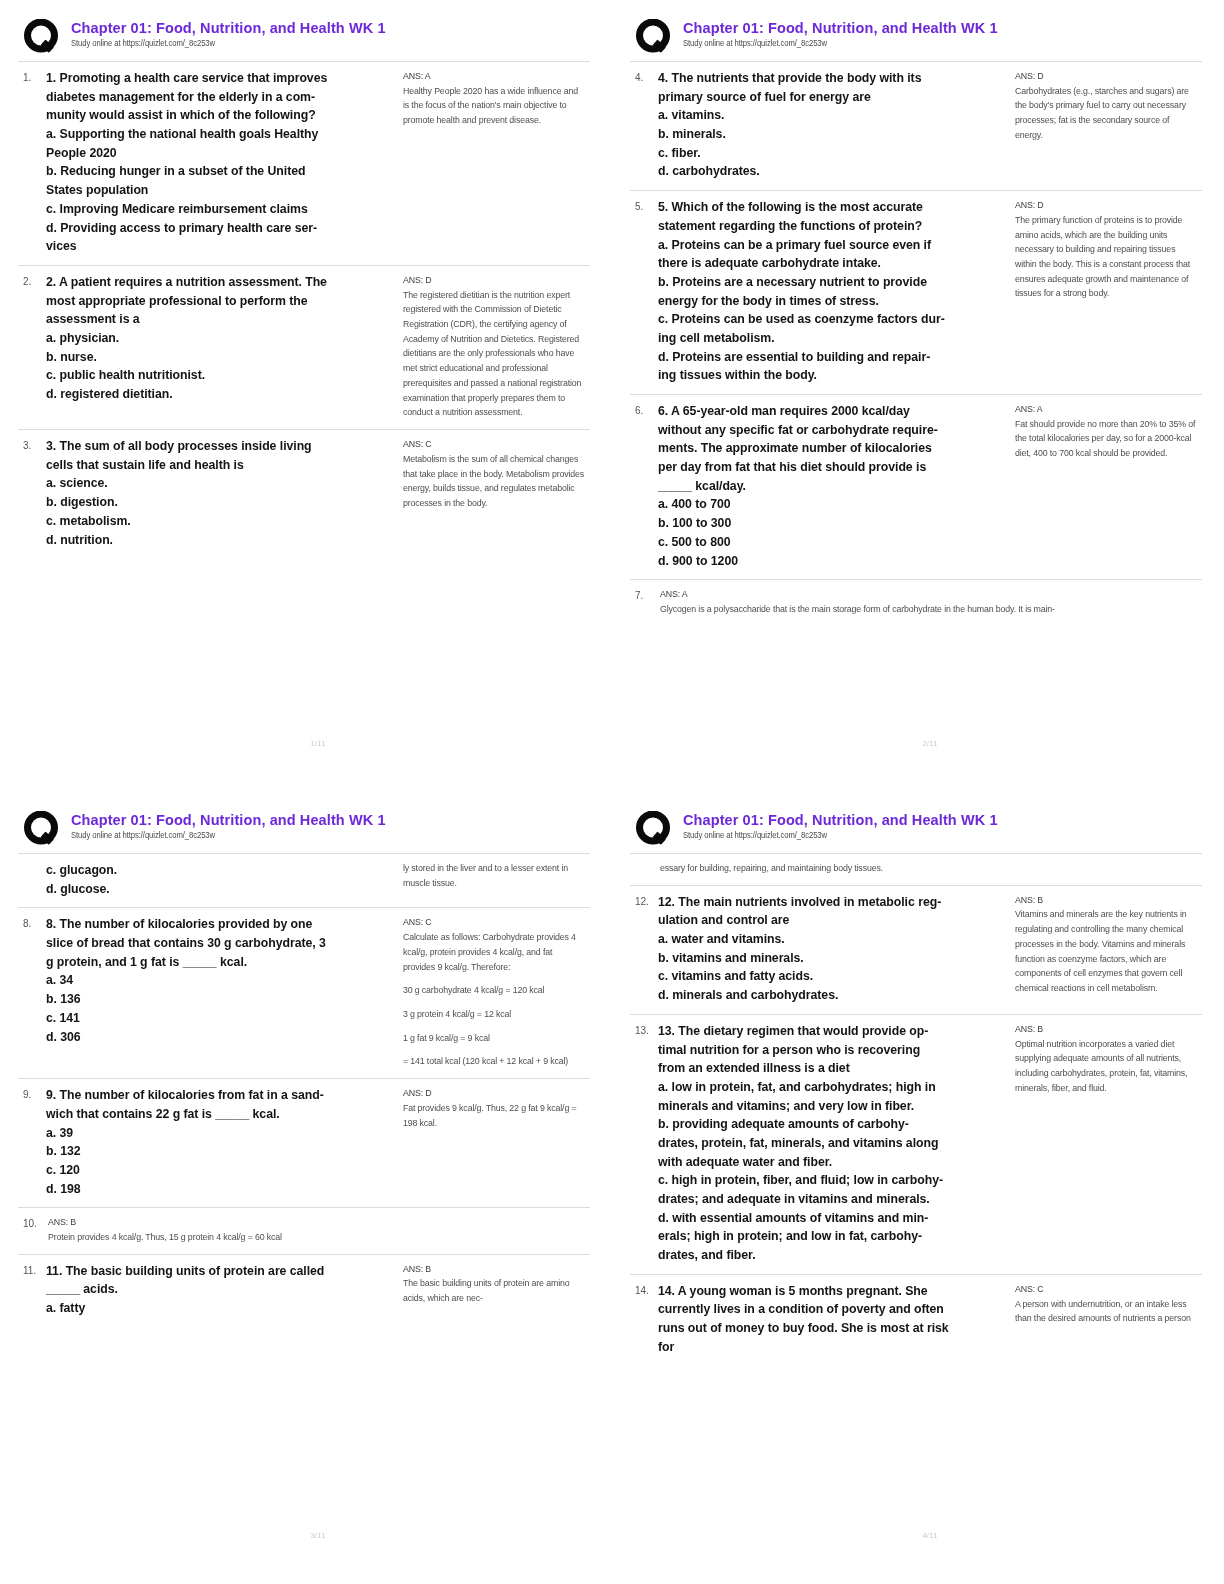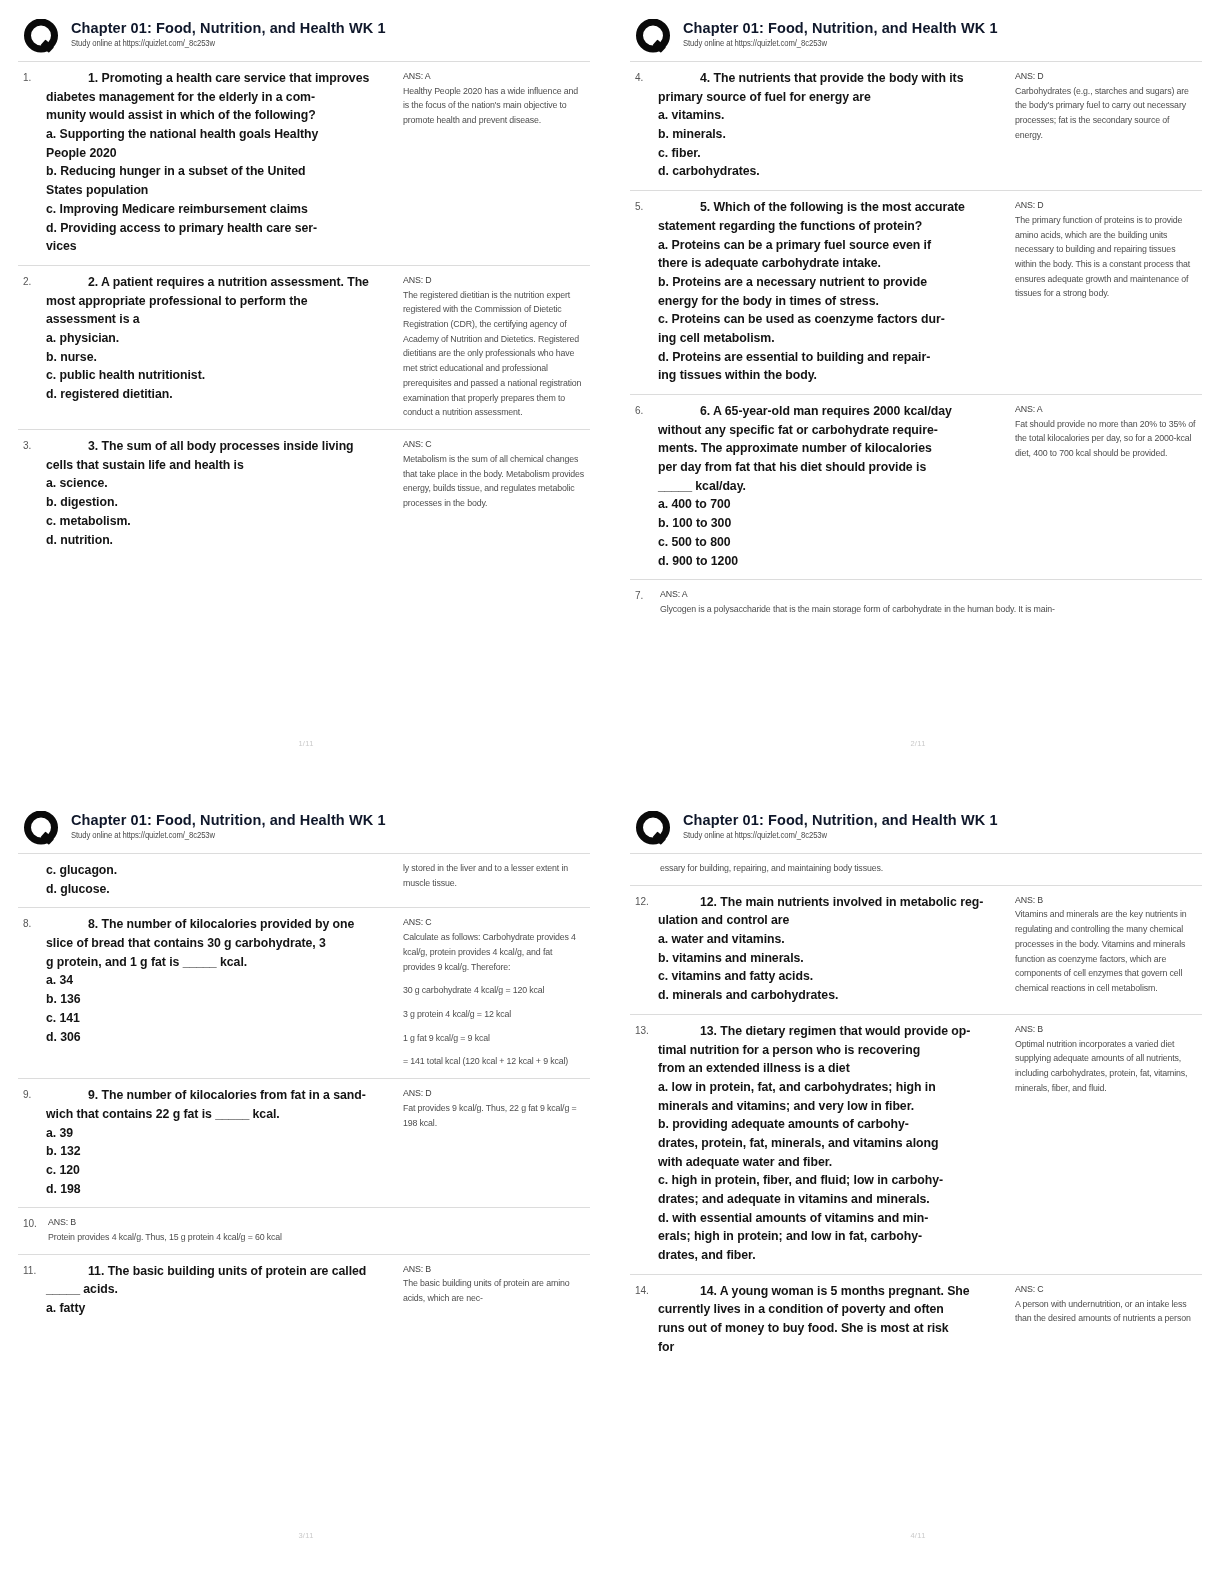--- a/index.html
+++ b/index.html
@@ -46,21 +46,21 @@
   .q-logo svg { display: block; }
   .hdr-text {
     display: flex;
     flex-direction: column;
     justify-content: center;
     padding-top: 2px;
   }
   .hdr-title {
     font-size: 14.5px;
     font-weight: bold;
-    color: #0f172a;
+    color: #6d28d9;
     letter-spacing: .1px;
     line-height: 1.2;
     white-space: nowrap;
   }
   .hdr-url {
     font-size: 8.2px;
     color: #4a4a4a;
     margin-top: 2px;
     letter-spacing: -.1px;
     white-space: nowrap;
@@ -89,21 +89,21 @@
   .qbody {
     flex: 0 0 355px;
     max-width: 355px;
     font-size: 12.3px;
     font-weight: bold;
     color: #141414;
     line-height: 1.52;
     letter-spacing: -.05px;
     padding-right: 4px;
   }
-  .qbody .stem { display: block; margin-left: 42px; }
+  .qbody .stem { display: block; }
   .qbody .opt { display: block; }
   .ansbody {
     flex: 1 1 auto;
     font-size: 9.1px;
     color: #4e4e4e;
     line-height: 1.62;
     letter-spacing: -.15px;
     padding-left: 2px;
     transform: scaleX(0.97);
     transform-origin: left top;
@@ -113,21 +113,21 @@
     color: #3c3c3c;
   }
   .ansbody p {
     margin: 0;
   }
   .ansbody p + p { margin-top: 9px; }
 
   .pg-footer {
     position: absolute;
     bottom: 44px;
-    left: 0;
+    left: 12px;
     width: 100%;
     text-align: center;
     font-size: 7.5px;
     color: #c9c9c9;
     letter-spacing: .3px;
   }
 </style>
 </head>
 <body>
 

